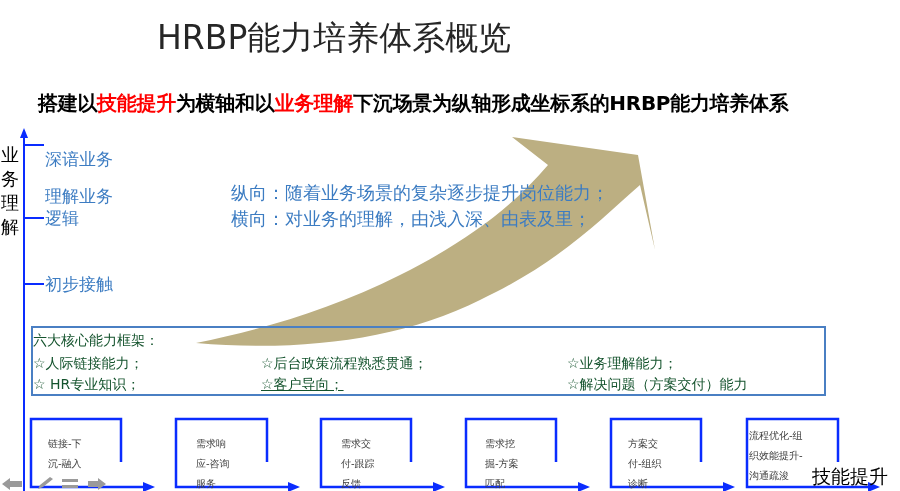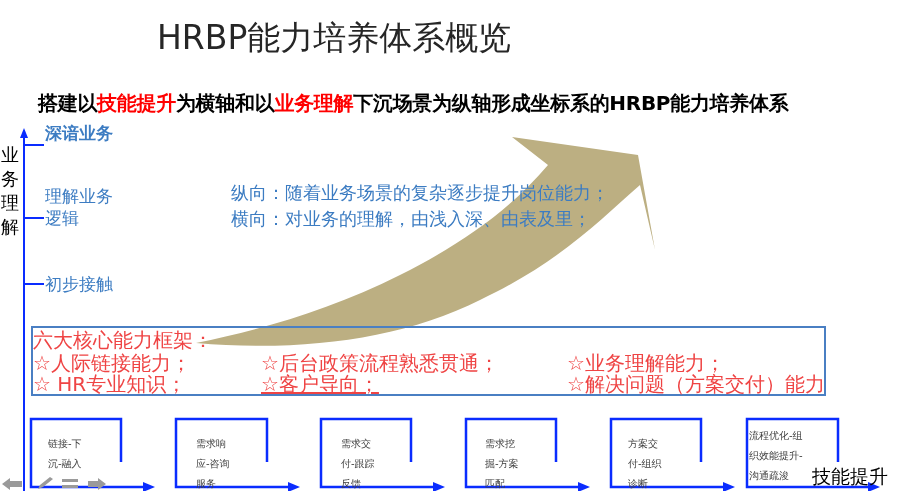--- a/index.html
+++ b/index.html
@@ -7,21 +7,21 @@
          font-family:"DejaVu Sans", "Liberation Sans", sans-serif; }
   .abs { position:absolute; }
   .title { left:157px; top:0; font-size:33px; font-weight:normal; color:#262626; letter-spacing:0px; white-space:nowrap;margin-top:16px; }
   .subtitle { left:38px; top:90px; font-size:20px; font-weight:bold; color:#000; white-space:nowrap; letter-spacing:-0.3px; }
   .subtitle .hl { color:#ff0000; }
   .yaxis-label { left:0px; top:143px; width:20px; font-size:18px; color:#000; line-height:24px; text-align:center; }
   .level { font-size:17px; color:#3c7cc2; white-space:nowrap; line-height:22px; }
   .desc { left:231px; top:180px; font-size:18px; color:#3c7cc2; line-height:26px; white-space:nowrap; }
   .desc .goal { font-weight:bold; }
   .framework { left:31px; top:326px; width:795px; height:70px; border:2px solid #4a7fc3; box-sizing:border-box; }
-  .fw-text { font-size:20px; color:#ef4444; line-height:21px; white-space:nowrap; }
+  .fw-text { font-size:14px; color:#14532d; line-height:21px; white-space:nowrap; }
   .stage-text { font-size:10px; color:#404040; line-height:20px; white-space:nowrap; }
   .xaxis-label { left:812px; top:464px; font-size:19px; color:#000; white-space:nowrap; background:rgba(255,255,255,0.0); }
   .toolbar { left:0; top:476px; height:15px; width:115px; }
   svg { position:absolute; left:0; top:0; }
 </style>
 </head>
 <body>
 
 <svg width="900" height="491">
 
@@ -79,21 +79,21 @@
   <span>搭建以</span><span class="hl">技能提升</span><span>为横轴和以</span><span class="hl">业务理解</span><span>下沉场景为纵轴形成坐标系的HRBP能力培养体系</span>
 </div>
 
 <div class="abs yaxis-label">
   <div>业</div>
   <div>务</div>
   <div>理</div>
   <div>解</div>
 </div>
 
-<div class="abs level" style="left:45px; top:122px;font-weight:bold;">深谙业务</div>
+<div class="abs level" style="left:45px; top:148px;">深谙业务</div>
 <div class="abs level" style="left:45px; top:185px;">
   <div>理解业务</div>
   <div>逻辑</div>
 </div>
 <div class="abs level" style="left:45px; top:273px;">初步接触</div>
 
 <div class="abs desc">
   <div>纵向：随着业务场景的复杂逐步提升岗位能力；</div>
   <div>横向：对业务的理解，由浅入深、由表及里；</div>
 </div>

